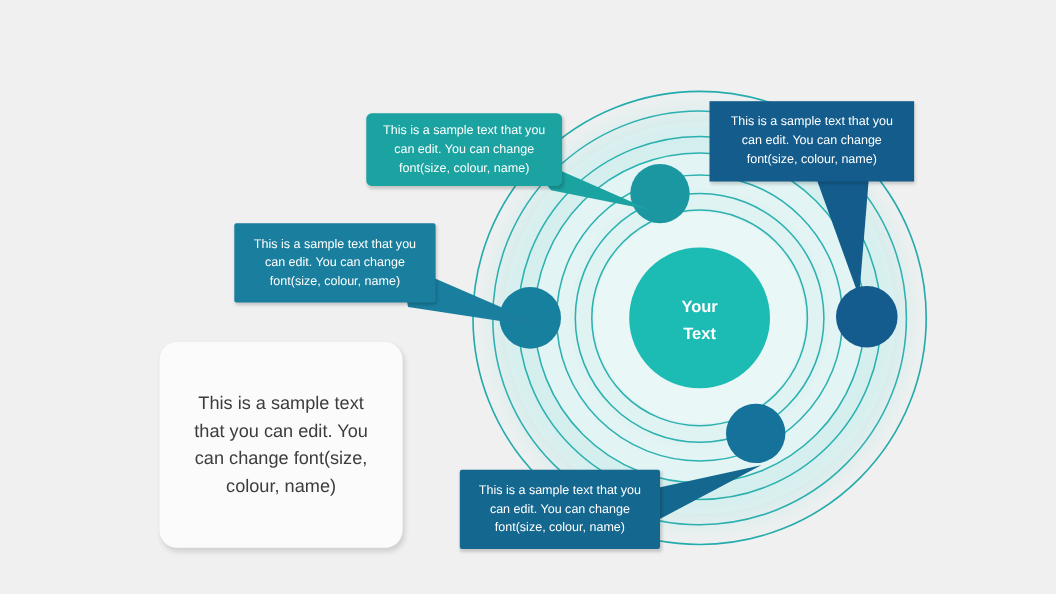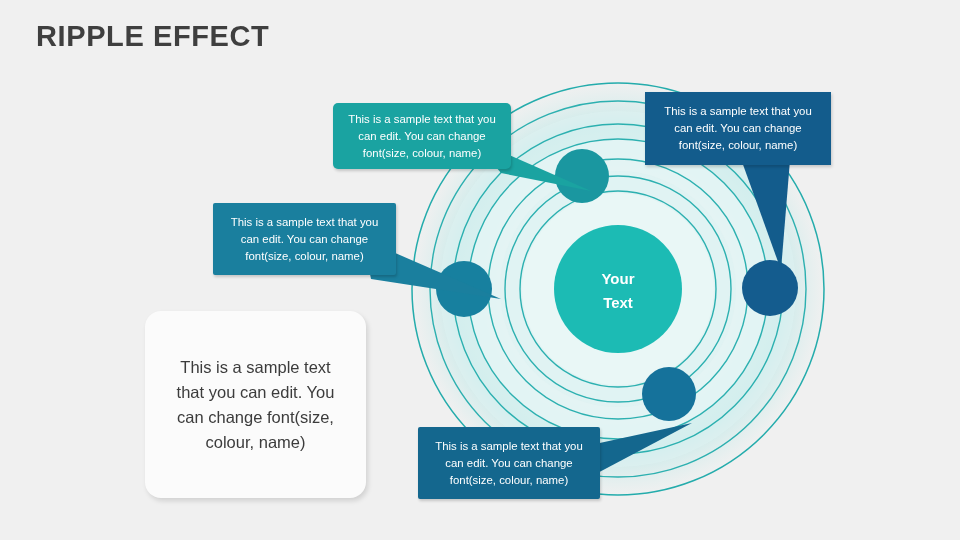--- a/index.html
+++ b/index.html
@@ -30,21 +30,21 @@
     font-size: 29px;
     font-weight: bold;
     letter-spacing: 0.6px;
     color: #3f3f3f;
     font-family: "Liberation Sans", sans-serif;
   }
 
   
   #ripple-graphic {
     position: absolute;
-    left: 390px;
+    left: 408px;
     top: 68px;
     width: 460px;
     height: 450px;
   }
   #ripple-graphic svg {
     display: block;
   }
 
   
   .callout {
@@ -175,21 +175,20 @@
     fill: #ffffff;
     font-size: 15px;
     font-family: "Liberation Sans", sans-serif;
   }
 </style>
 </head>
 <body>
 
 <div id="slide">
 
-  <div id="page-title">RIPPLE EFFECT</div>
 
   <div id="ripple-graphic">
     <svg width="460" height="450" viewBox="0 0 460 450" xmlns="http://www.w3.org/2000/svg">
       <defs>
         <radialGradient id="glowGrad" cx="50%" cy="50%" r="50%">
           <stop offset="0%" stop-color="#CDEDEC" stop-opacity="0"></stop>
           <stop offset="55%" stop-color="#CDEDEC" stop-opacity="0.65"></stop>
           <stop offset="78%" stop-color="#BFE8E7" stop-opacity="0.85"></stop>
           <stop offset="100%" stop-color="#CFEEED" stop-opacity="0"></stop>
         </radialGradient>

